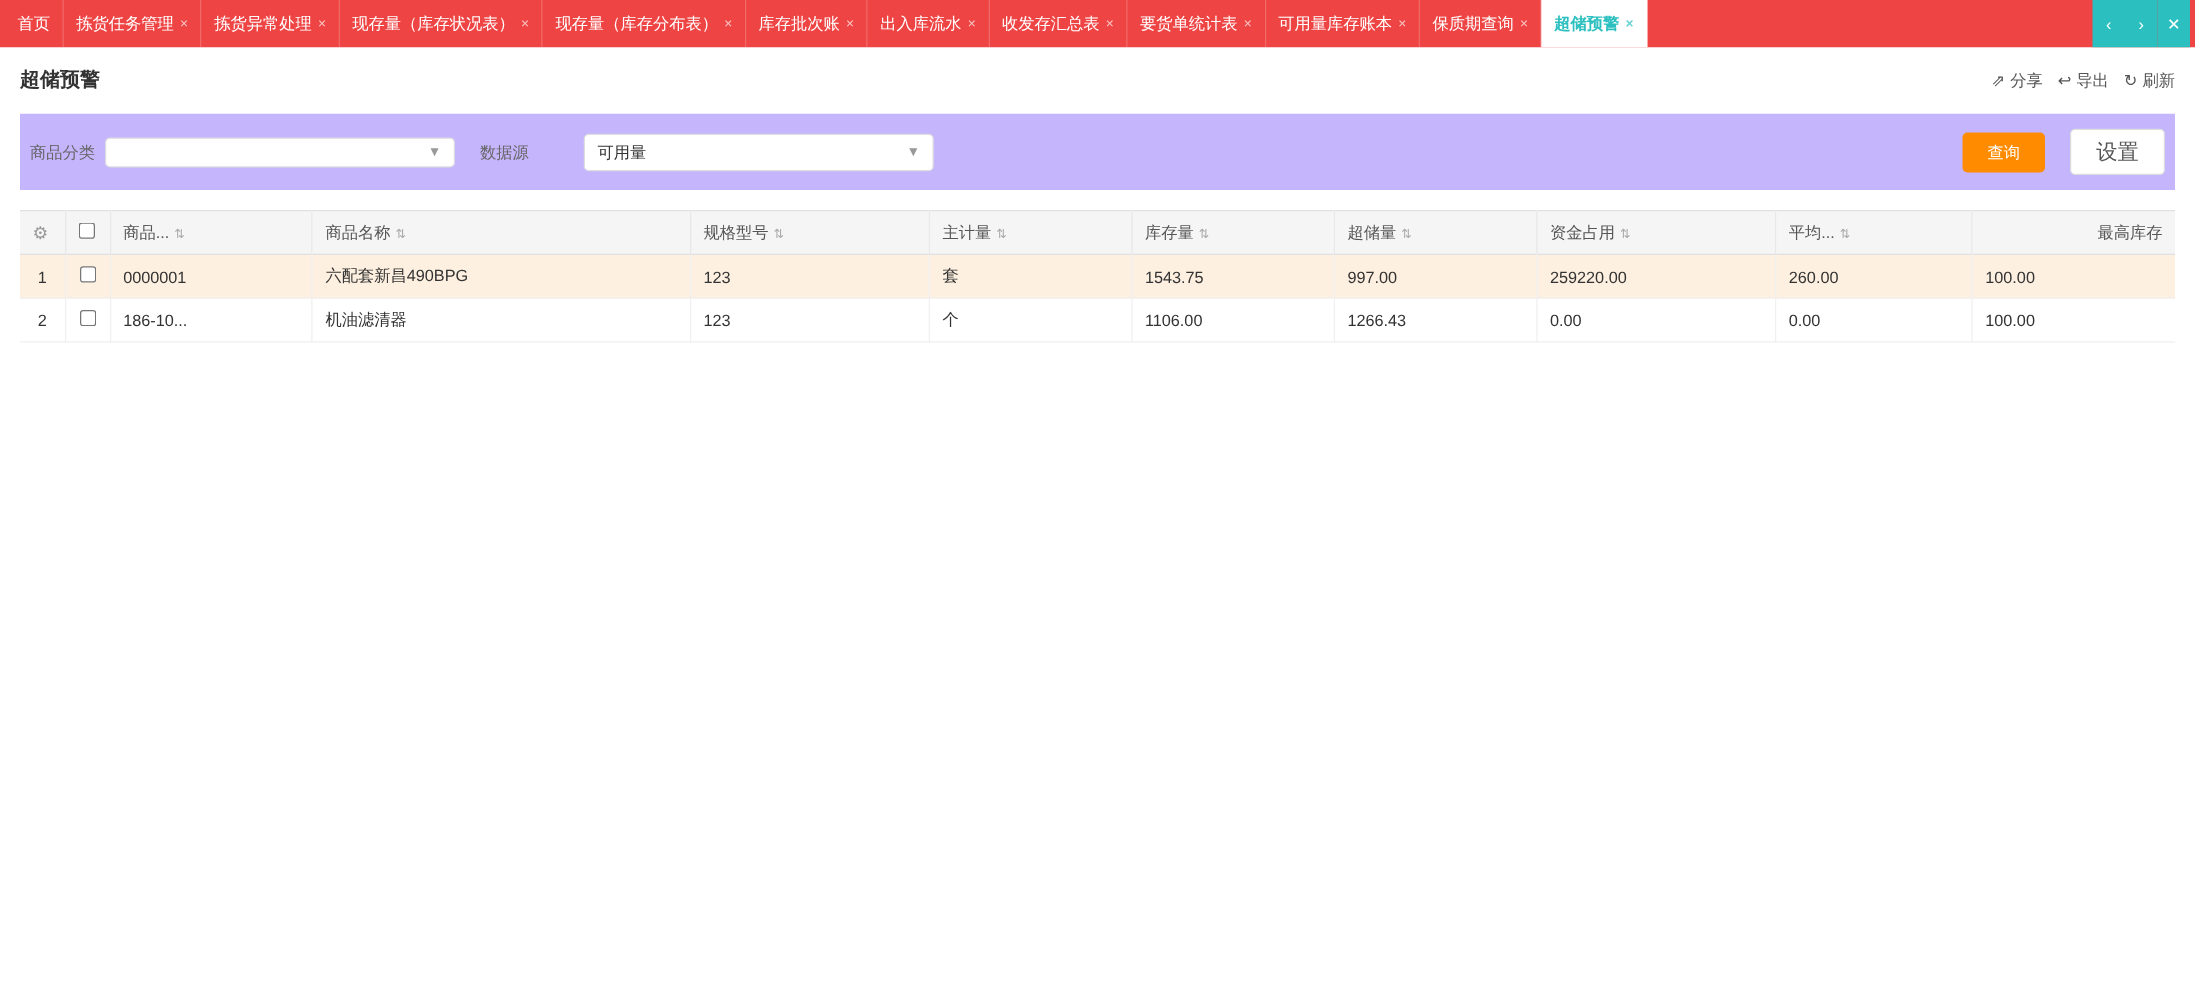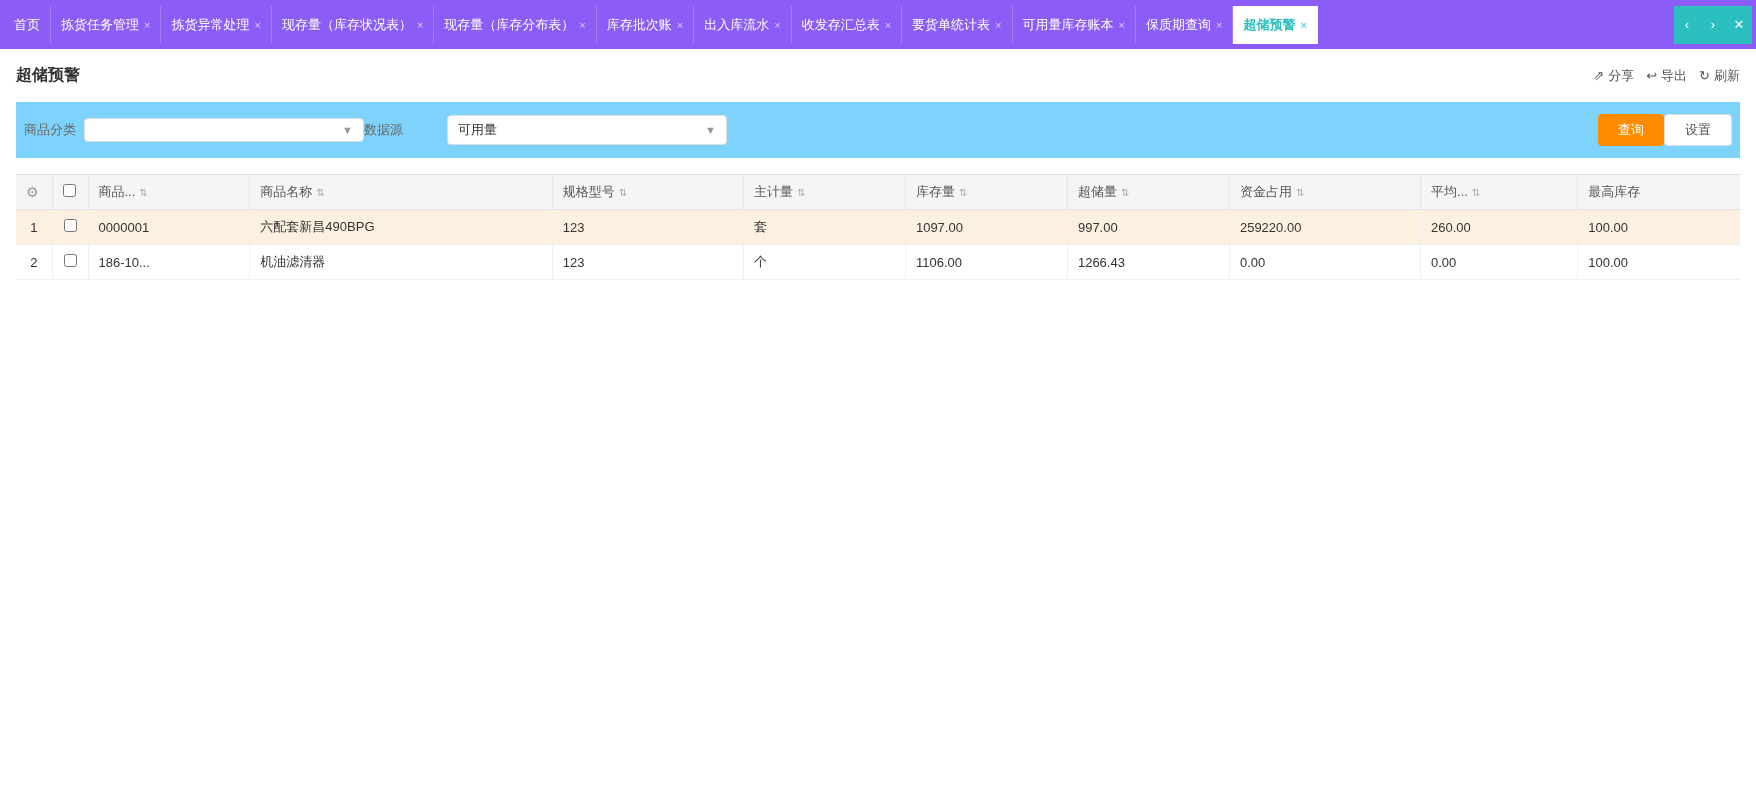--- a/index.html
+++ b/index.html
@@ -1,23 +1,23 @@
 <!DOCTYPE html>
 <html><head>
   <meta charset="utf-8">
   <style>
     * { box-sizing: border-box; margin: 0; padding: 0; }
     body { font-family: 'Microsoft YaHei', Arial, sans-serif; font-size: 13px; background: #f5f5f5; color: #333; }
 
     
     .top-nav {
       display: flex;
-      align-items: center;
-      background: #8b5cf6;
-      height: 49px;
+      align-items: flex-start;
+      background: #ef4444;
+      height: 38px;
       padding: 0 4px;
       overflow: hidden;
     }
     .nav-tab {
       display: flex;
       align-items: center;
       padding: 0 10px;
       height: 38px;
       color: #fff;
       font-size: 13px;
@@ -78,23 +78,24 @@
       gap: 4px;
       color: #555;
       cursor: pointer;
       font-size: 13px;
     }
 
     
     .filter-row {
       display: flex;
       align-items: center;
+      gap: 20px;
       margin-bottom: 16px;
       padding: 12px 8px;
-      background: #7dd3fc;
+      background: #c4b5fd;
     }
     .filter-item {
       display: flex;
       align-items: center;
       gap: 8px;
     }
     .filter-label {
       color: #666;
       white-space: nowrap;
       font-size: 13px;
@@ -122,21 +123,21 @@
       margin-left: auto;
       text-align: center;
     }
     .filter-set-btn {
       background: #fff;
       color: #555;
       border: 1px solid #ddd;
       border-radius: 4px;
       padding: 6px 20px;
       cursor: pointer;
-      font-size: 13px;
+      font-size: 17px;
     }
 
     
     .data-table {
       width: 100%;
       border-collapse: collapse;
       font-size: 13px;
     }
     .data-table thead tr {
       background: #f5f5f5;
@@ -146,21 +147,21 @@
     .data-table th {
       padding: 8px 10px;
       text-align: left;
       color: #555;
       font-weight: normal;
       white-space: nowrap;
       border-right: 1px solid #e8e8e8;
       user-select: none;
       cursor: pointer;
     }
-    .data-table th:last-child { border-right: none; }
+    .data-table th:last-child { border-right: none; text-align: right; }
     .data-table th .sort-icon { margin-left: 4px; color: #aaa; font-size: 10px; }
     .data-table td {
       padding: 8px 10px;
       border-bottom: 1px solid #f0f0f0;
       border-right: 1px solid #f0f0f0;
       color: #333;
     }
     .data-table td:last-child { border-right: none; }
     .data-table tbody tr.highlighted { background: #fef0e0; }
 
@@ -275,21 +276,21 @@
 
     <tr class="highlighted">
     <td class="row-num gear-col">1</td>
     <td class="checkbox-cell">
       <input type="checkbox" style="">
     </td>
     <td>0000001</td>
     <td>六配套新昌490BPG</td>
     <td>123</td>
     <td>套</td>
-    <td>1097.00</td>
+    <td>1543.75</td>
     <td>997.00</td>
     <td>259220.00</td>
     <td>260.00</td>
     <td>100.00</td>
   </tr>
         <tr>
     <td class="row-num gear-col">2</td>
     <td class="checkbox-cell">
       <input type="checkbox" style="">
     </td>

